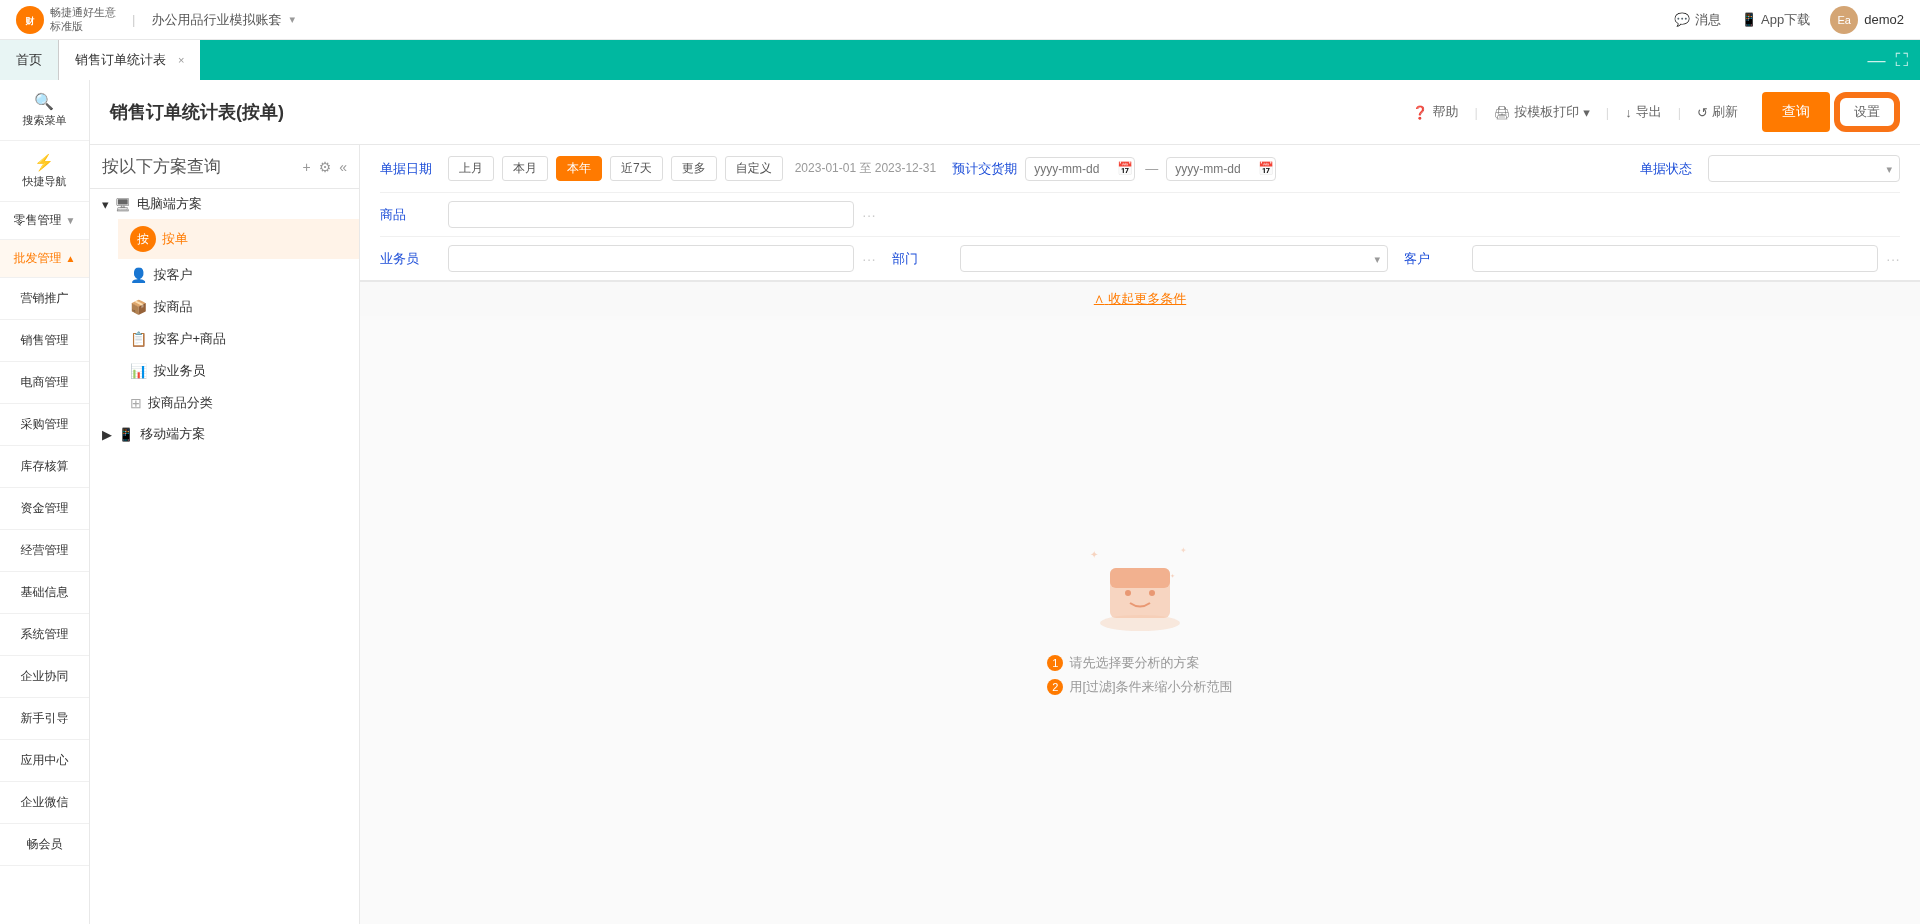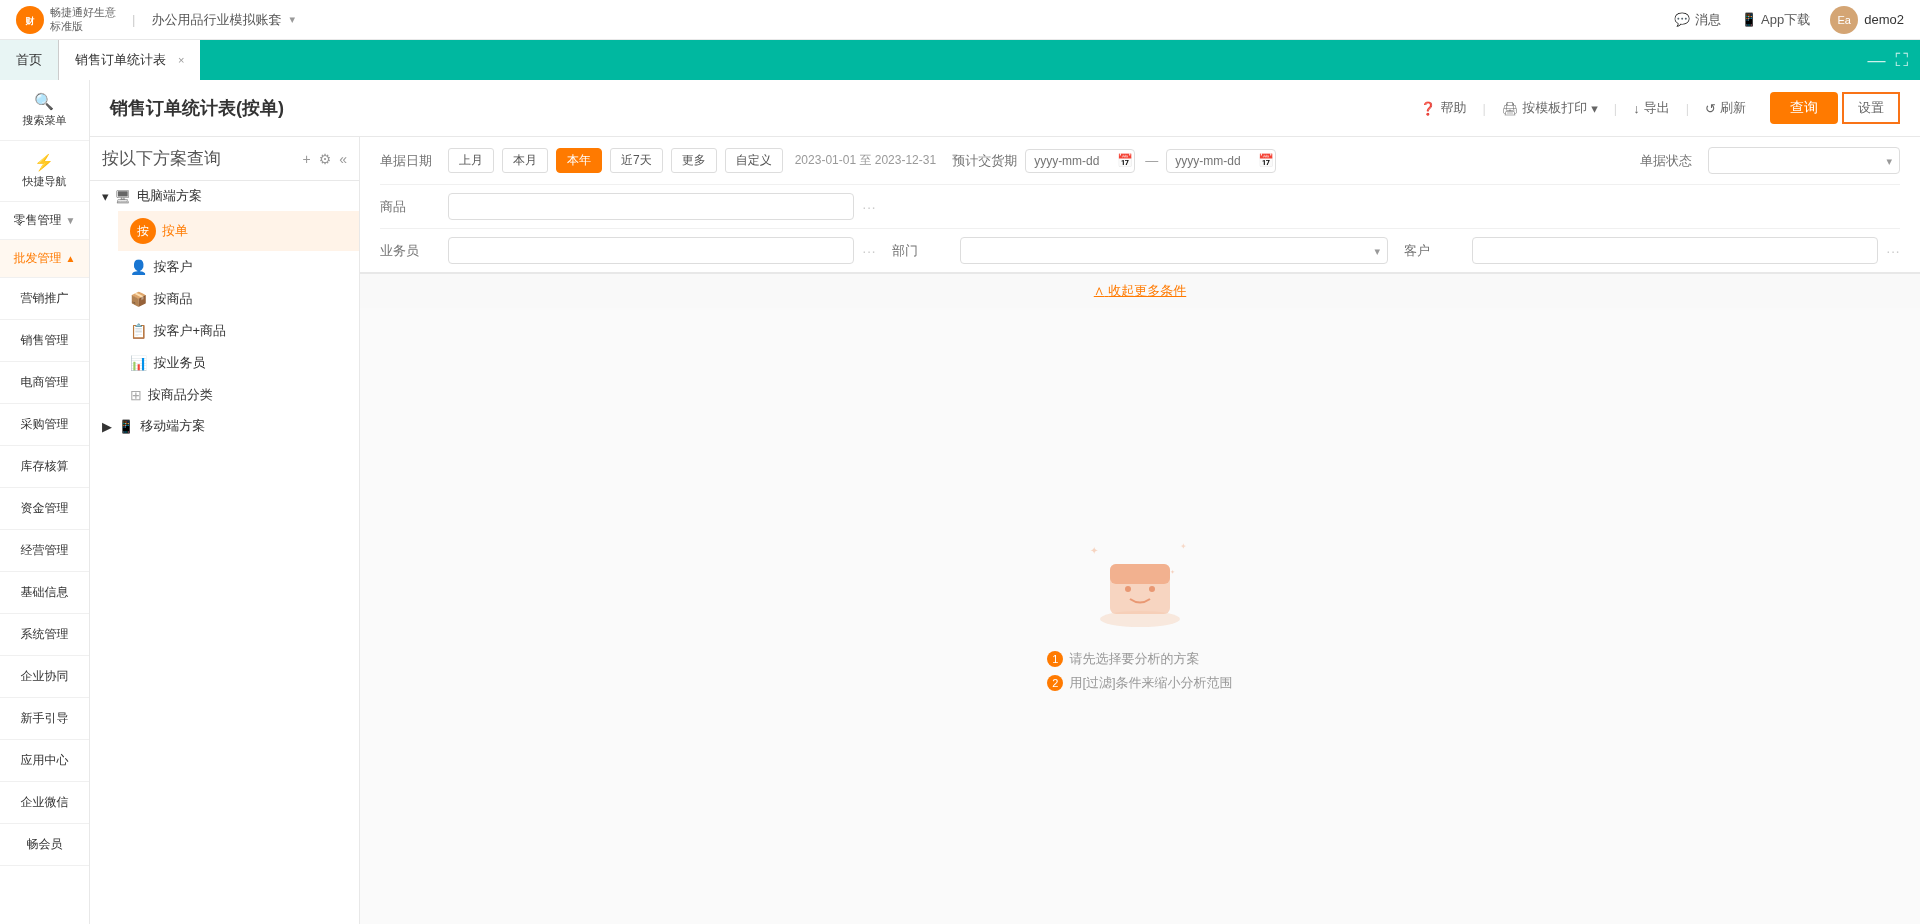--- a/index.html
+++ b/index.html
@@ -136,23 +136,23 @@
       border: none;
       padding: 6px 20px;
       border-radius: 4px;
       font-size: 14px;
       cursor: pointer;
       font-family: "Microsoft YaHei", Arial, sans-serif;
     }
     .btn-secondary {
       background: #fff;
       color: #666;
-      border: 2px solid #f97316;
+      border: 6px solid #f97316;
       padding: 5px 14px;
-      border-radius: 0;
+      border-radius: 12px;
       font-size: 13px;
       cursor: pointer;
       font-family: "Microsoft YaHei", Arial, sans-serif;
     }
     .date-btn {
       padding: 3px 10px;
       border: 1px solid #ddd;
       border-radius: 3px;
       background: #fff;
       color: #555;
@@ -262,21 +262,21 @@
     }
 
     
     .right-content {
       flex: 1;
       display: flex;
       flex-direction: column;
       overflow: hidden;
     }
     .fpanel-label {
-      color: #737373;
+      color: #1d4ed8;
       font-size: 13px;
       white-space: nowrap;
       min-width: 60px;
     }
 
     
     .empty-state {
       flex: 1;
       display: flex;
       flex-direction: column;

